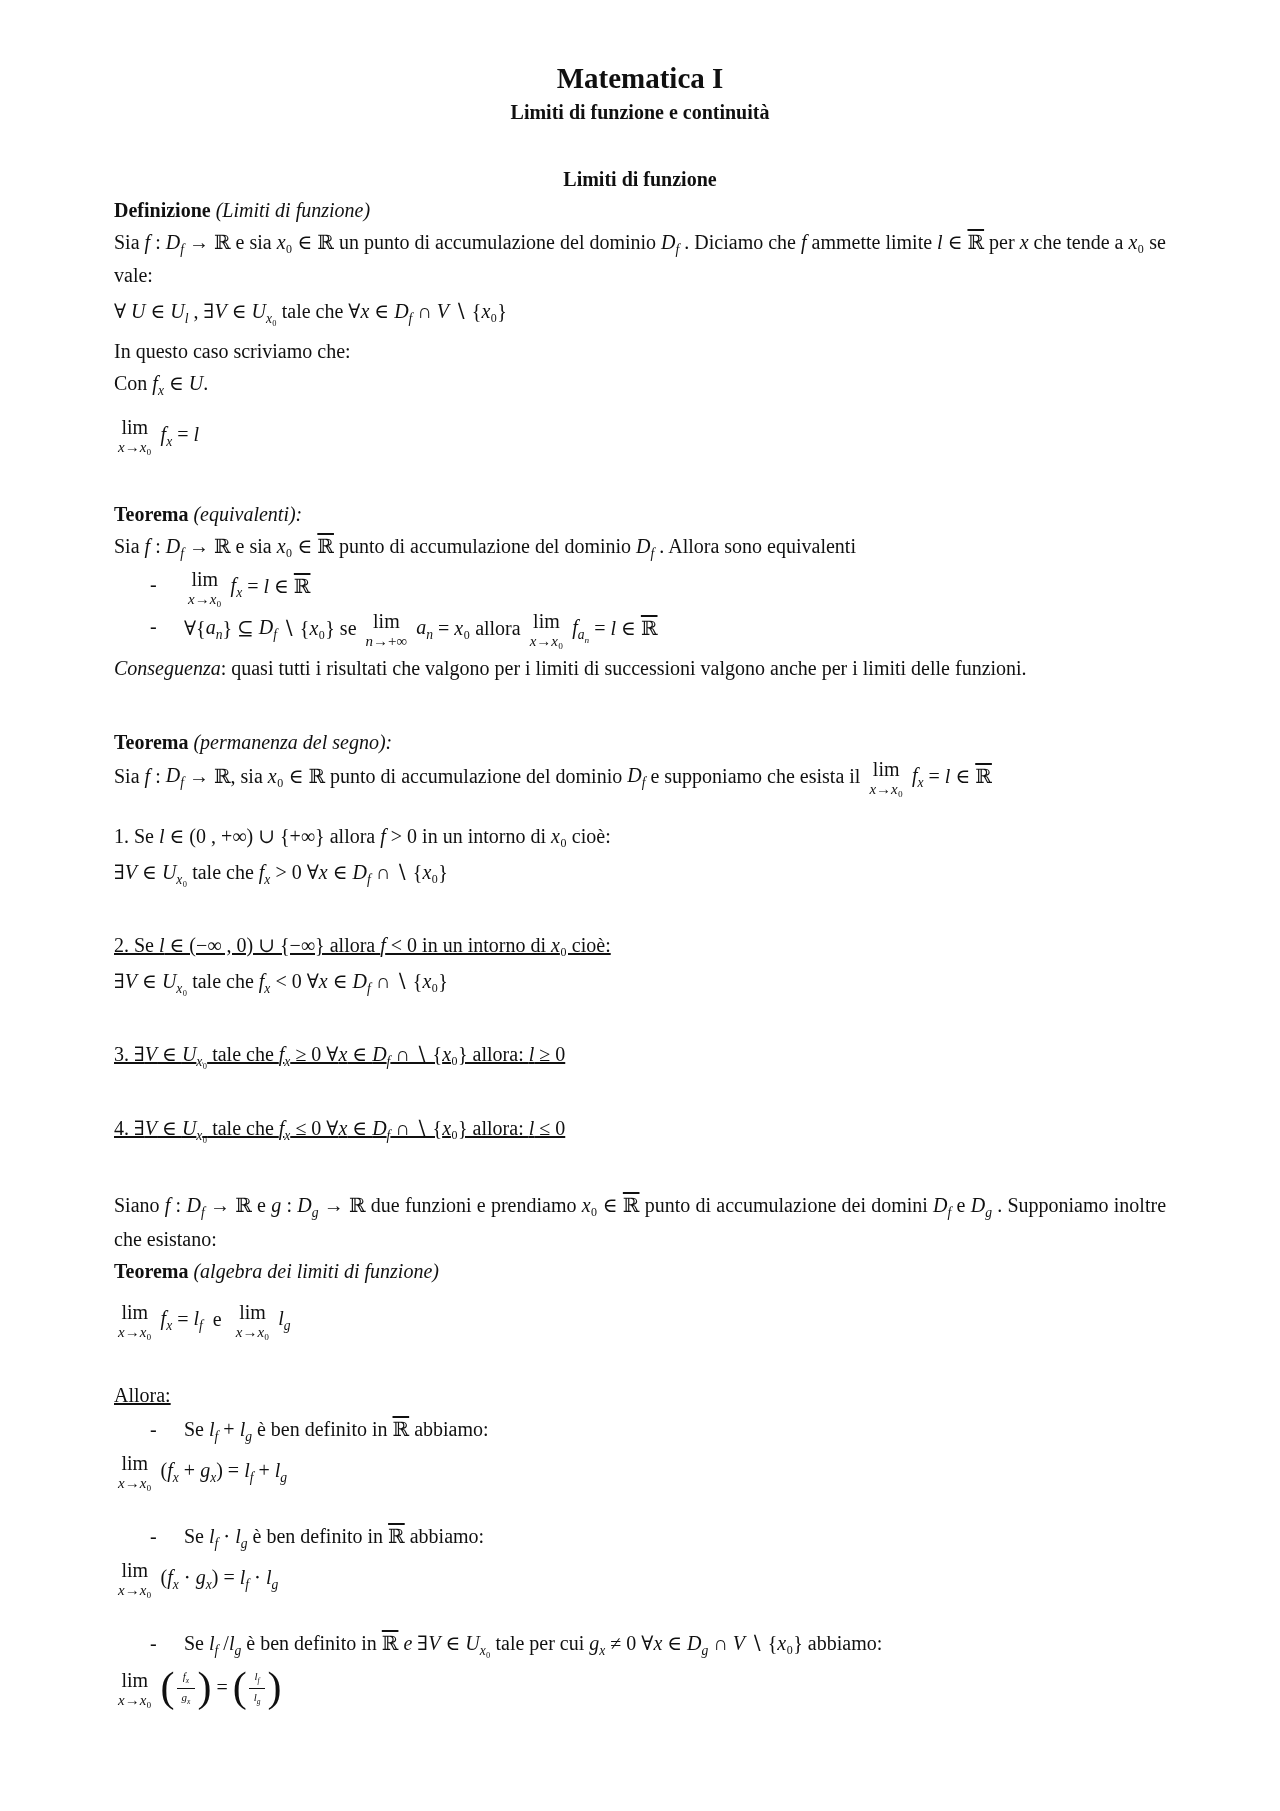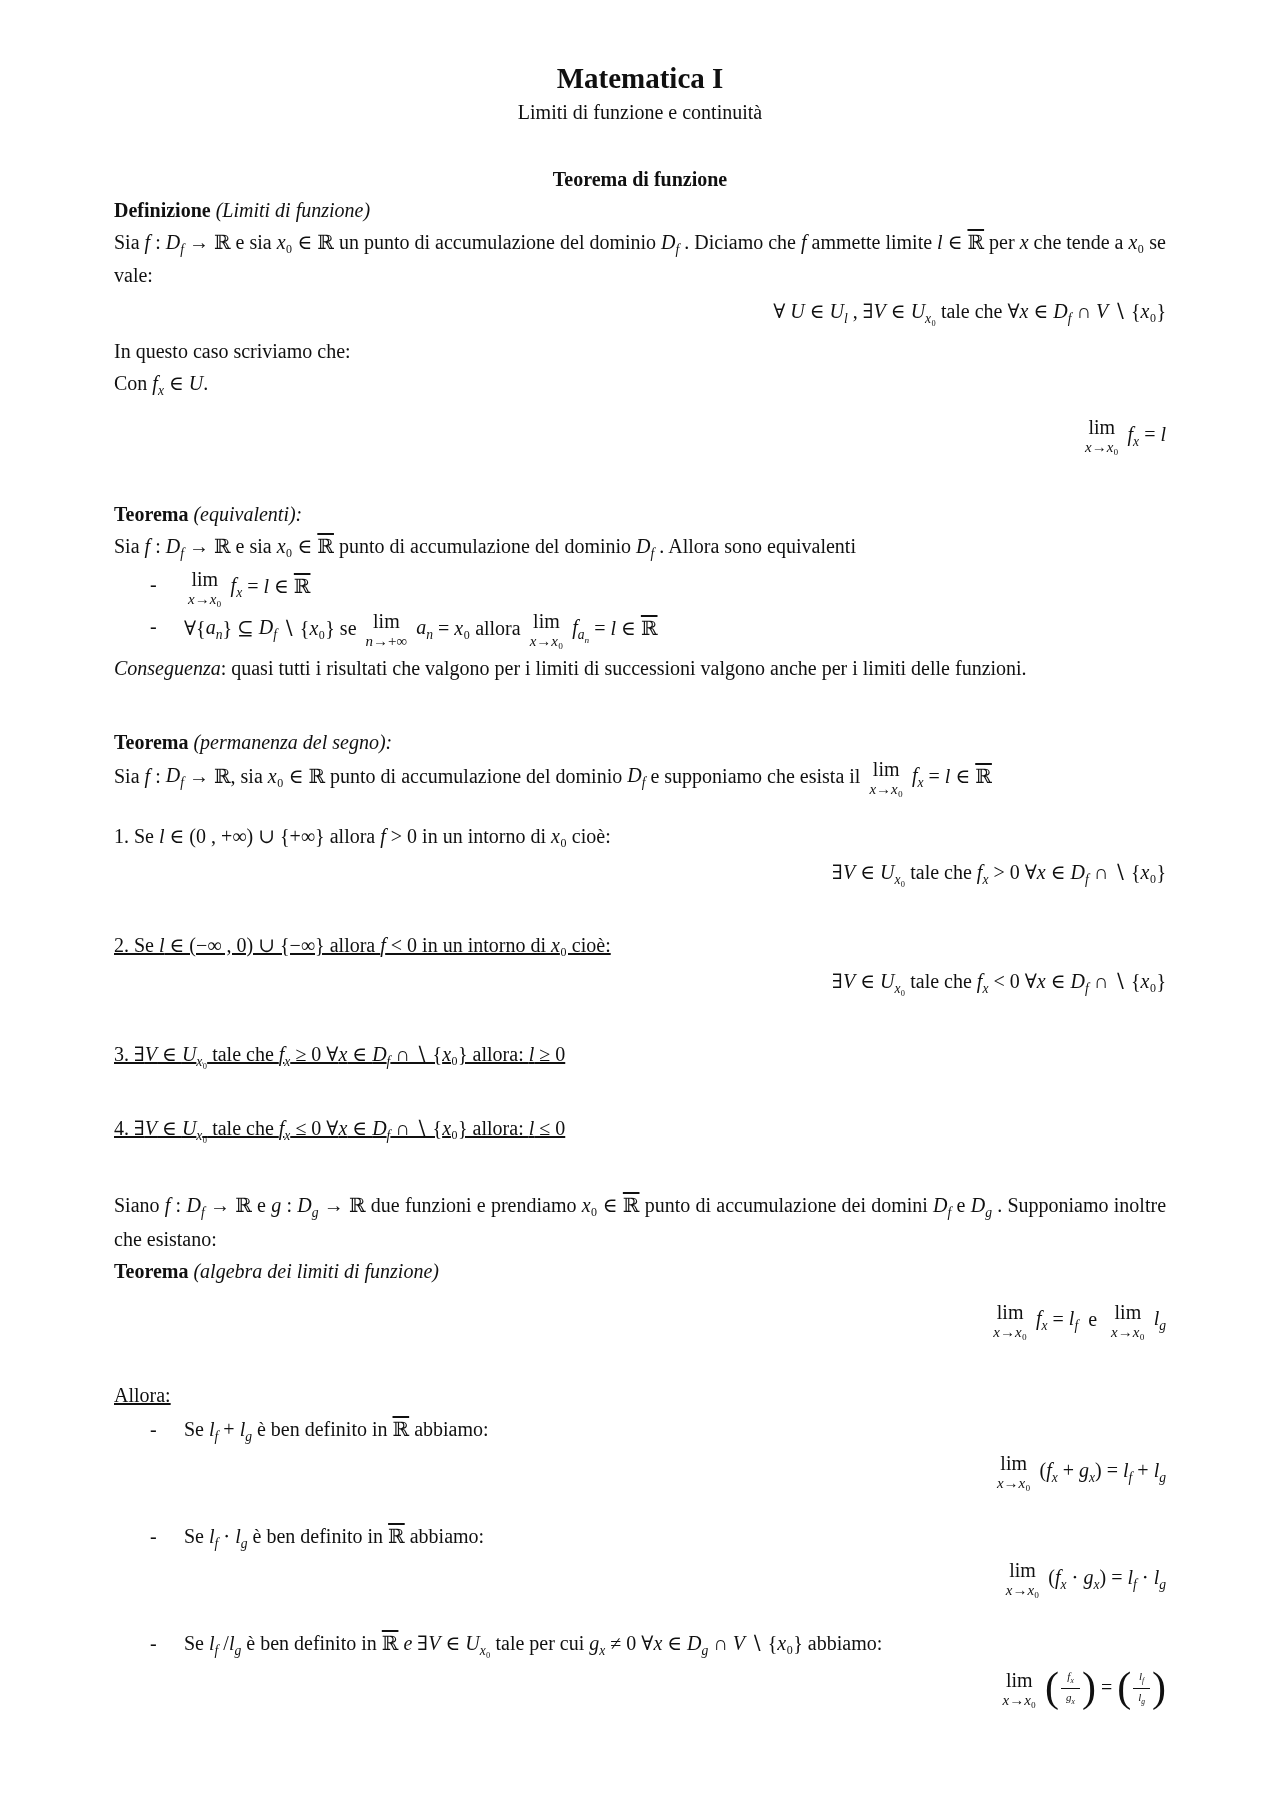--- a/index.html
+++ b/index.html
@@ -15,41 +15,41 @@
     overflow: hidden;
   }
   .title {
     font-size: 29px;
     font-weight: bold;
     text-align: center;
     margin: 14px 0 6px 0;
   }
   .subtitle {
     font-size: 20px;
-    font-weight: normal;
+    font-weight: bold;
     text-align: center;
     margin: 0;
   }
   .section-heading {
     font-size: 20px;
     font-weight: bold;
     text-align: center;
     margin-top: 44px;
     margin-bottom: 4px;
   }
   .para {
     font-size: 20px;
     line-height: 1.5;
     margin: 2px 0;
   }
   .just { text-align: justify; }
   .formula {
     font-size: 20px;
     line-height: 1.5;
-    text-align: right;
+    text-align: left;
     margin: 6px 0;
   }
   .lim-formula { margin: 16px 0 18px 0; }
   .sec { margin-top: 44px; }
   .case { margin-top: 24px; }
   .case-gap { margin-top: 40px; text-decoration: underline; }
   .bullet {
     display: flex;
     font-size: 20px;
     line-height: 1.5;
@@ -103,21 +103,21 @@
   sub { font-size: 0.68em; }
 </style>
 </head>
 <body>
 
 <div class="page">
 
   <h1 class="title">Matematica I</h1>
   <div class="subtitle">Limiti di funzione e continuità</div>
 
-  <div class="section-heading">Teorema di funzione</div>
+  <div class="section-heading">Limiti di funzione</div>
 
   <section>
     <p class="para"><b>Definizione</b> <i>(Limiti di funzione)</i></p>
     <p class="para just">Sia <i>f</i> : <i>D<sub>f</sub></i> → ℝ e sia <i>x</i>₀ ∈ ℝ un punto di accumulazione del dominio <i>D<sub>f</sub></i> . Diciamo che <i>f</i> ammette limite <i>l</i> ∈ <m-bar>ℝ</m-bar> per <i>x</i> che tende a <i>x</i>₀ se vale:</p>
     <p class="formula">∀ <i>U</i> ∈ <m-scr>U</m-scr><sub><i>l</i></sub> , ∃<i>V</i> ∈ <m-scr>U</m-scr><sub><i>x</i>₀</sub> tale che ∀<i>x</i> ∈ <i>D<sub>f</sub></i> ∩ <i>V</i> ∖ {<i>x</i>₀}</p>
     <p class="para">In questo caso scriviamo che:</p>
     <p class="para">Con <i>f<sub>x</sub></i> ∈ <i>U</i>.</p>
     <p class="formula lim-formula"><m-lim>
           <m-t>lim</m-t>
           <m-b><i>x</i>→<i>x</i>₀</m-b>

